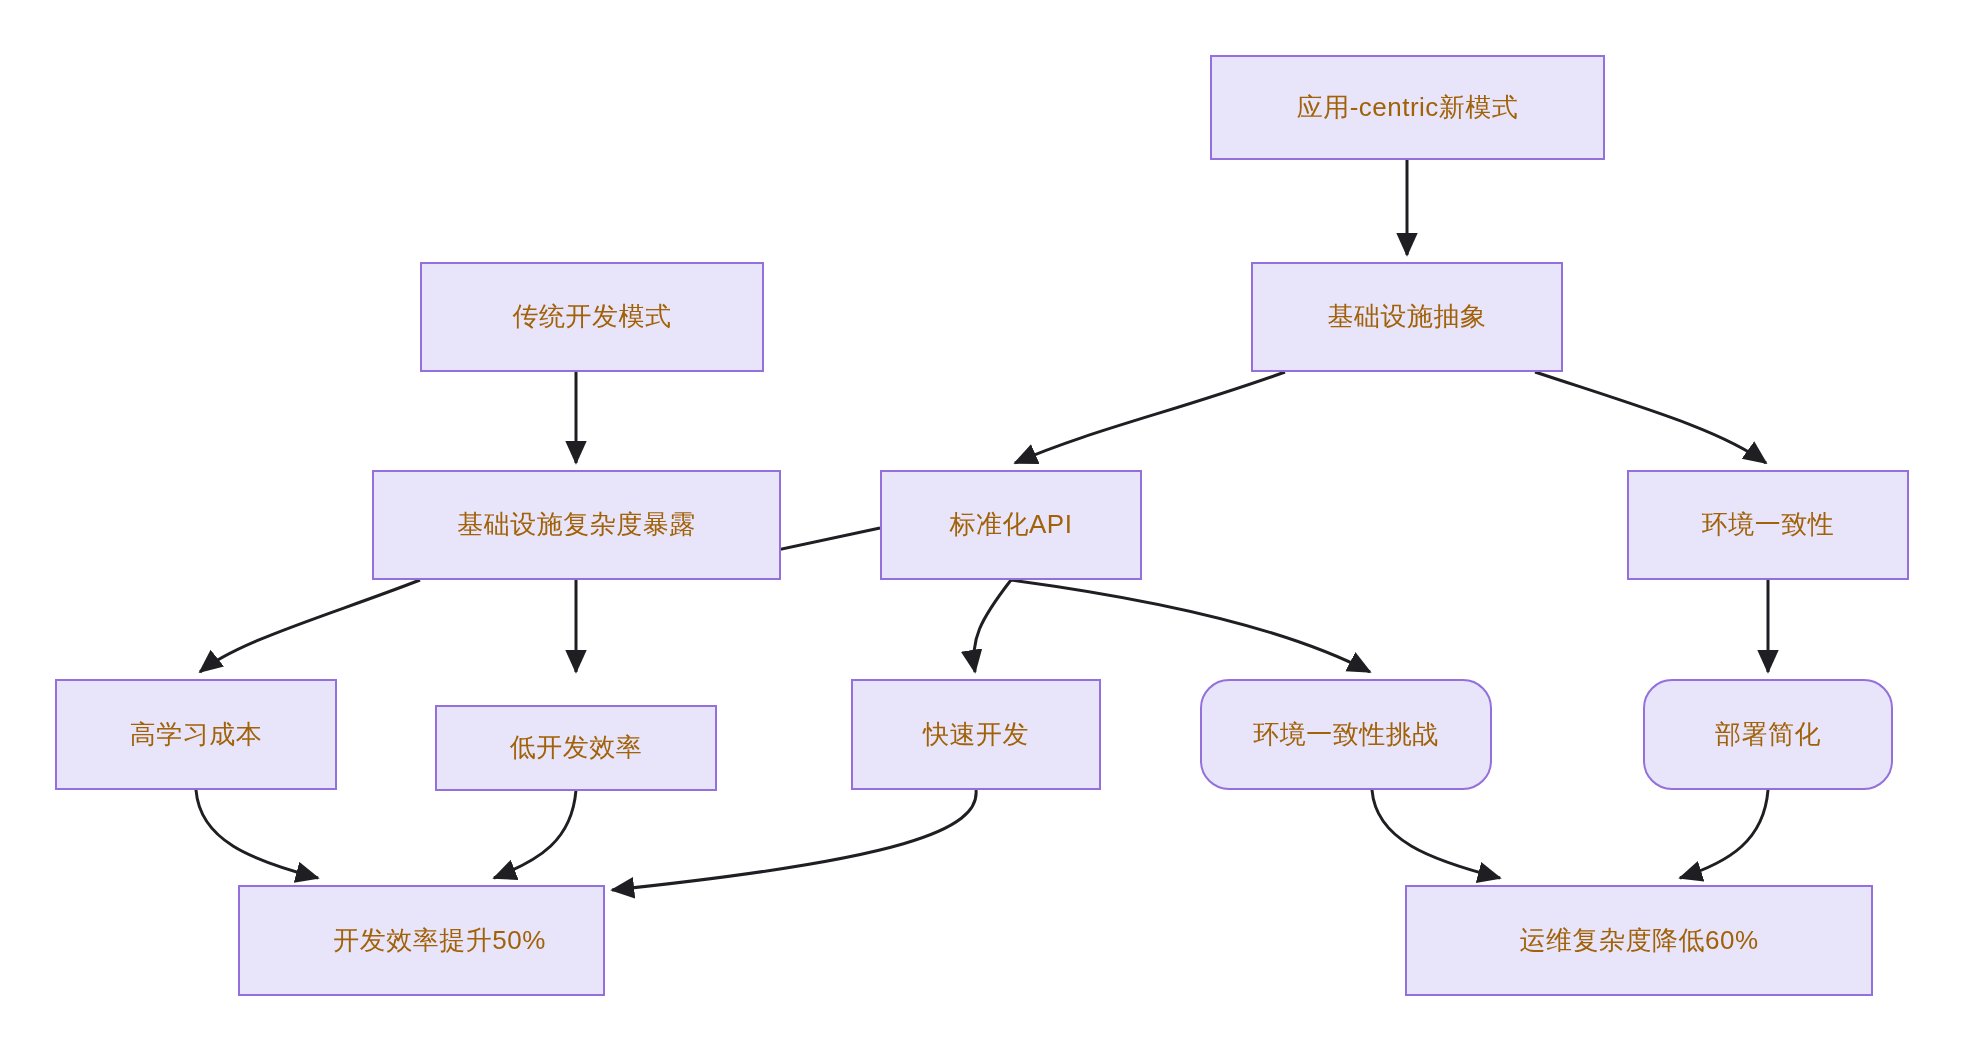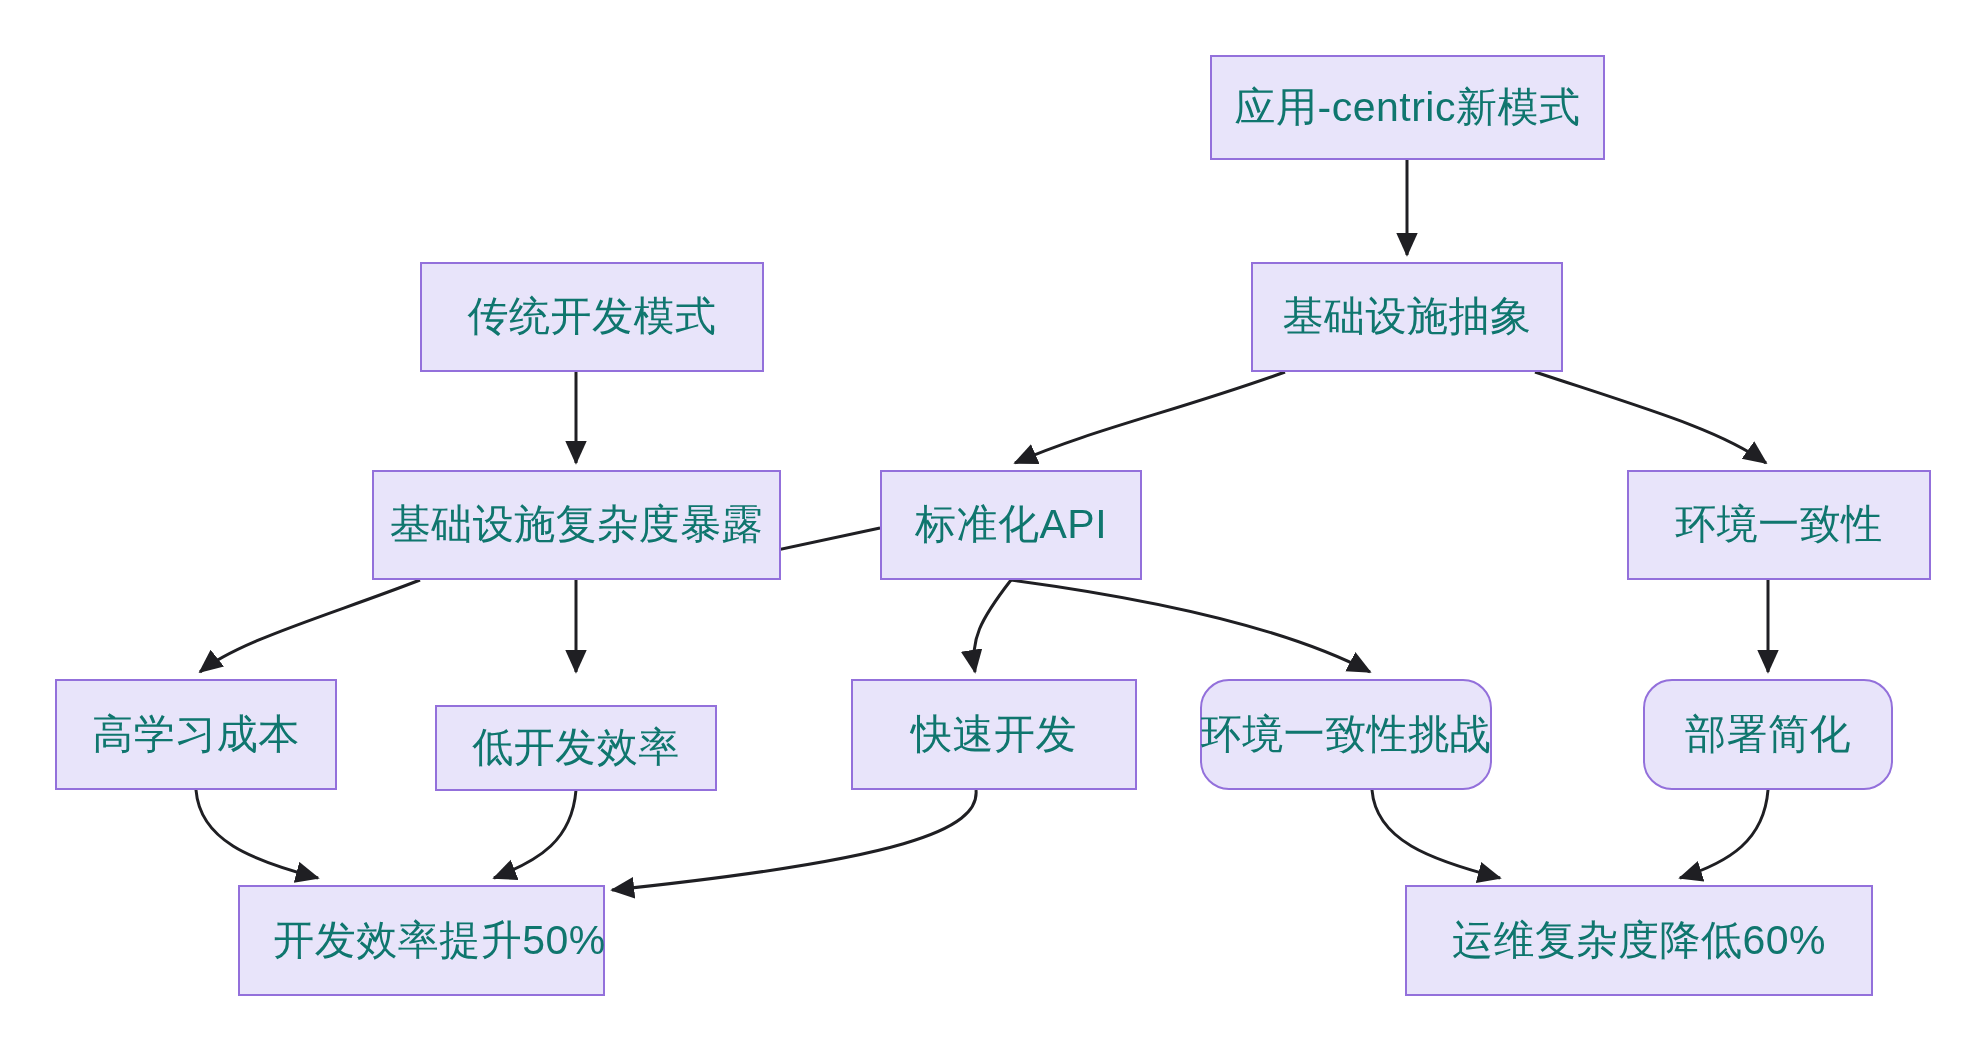--- a/index.html
+++ b/index.html
@@ -26,22 +26,22 @@
     pointer-events: none;
   }
   .node {
     position: absolute;
     box-sizing: border-box;
     background: #e8e4fa;
     border: 2px solid #9370db;
     display: flex;
     align-items: center;
     justify-content: center;
-    color: #0f766e;
-    font-size: 41px;
+    color: #a16207;
+    font-size: 26px;
     line-height: 1.2;
     letter-spacing: 0.5px;
     white-space: nowrap;
     z-index: 2;
   }
   .edge-path {
     fill: none;
     stroke: #1f1f23;
     stroke-width: 3;
   }
@@ -85,30 +85,30 @@
       </div>
       <div class="node" style="left: 1251px; top: 262px; width: 312px; height: 110px;">
         <span>基础设施抽象</span>
       </div>
       <div class="node" style="left: 372px; top: 470px; width: 409px; height: 110px; justify-content: center;">
         <span>基础设施复杂度暴露</span>
       </div>
       <div class="node" style="left: 880px; top: 470px; width: 262px; height: 110px;">
         <span>标准化API</span>
       </div>
-      <div class="node" style="left: 1627px; top: 470px; width: 304px; height: 110px;">
+      <div class="node" style="left: 1627px; top: 470px; width: 282px; height: 110px;">
         <span>环境一致性</span>
       </div>
       <div class="node" style="left: 55px; top: 679px; width: 282px; height: 111px; text-align: right;">
         <span>高学习成本</span>
       </div>
       <div class="node" style="left: 435px; top: 679px; width: 282px; height: 86px; margin-top: 26px;">
         <span>低开发效率</span>
       </div>
-      <div class="node" style="left: 851px; top: 679px; width: 286px; height: 111px;">
+      <div class="node" style="left: 851px; top: 679px; width: 250px; height: 111px;">
         <span>快速开发</span>
       </div>
       <div class="node" style="left: 1200px; top: 679px; width: 292px; height: 111px; border-radius: 29px;">
         <span>环境一致性挑战</span>
       </div>
       <div class="node" style="left: 1643px; top: 679px; width: 250px; height: 111px; border-radius: 29px;">
         <span>部署简化</span>
       </div>
       <div class="node" style="left: 238px; top: 885px; width: 367px; height: 111px; padding-left: 36px;">
         <span>开发效率提升50%</span>

